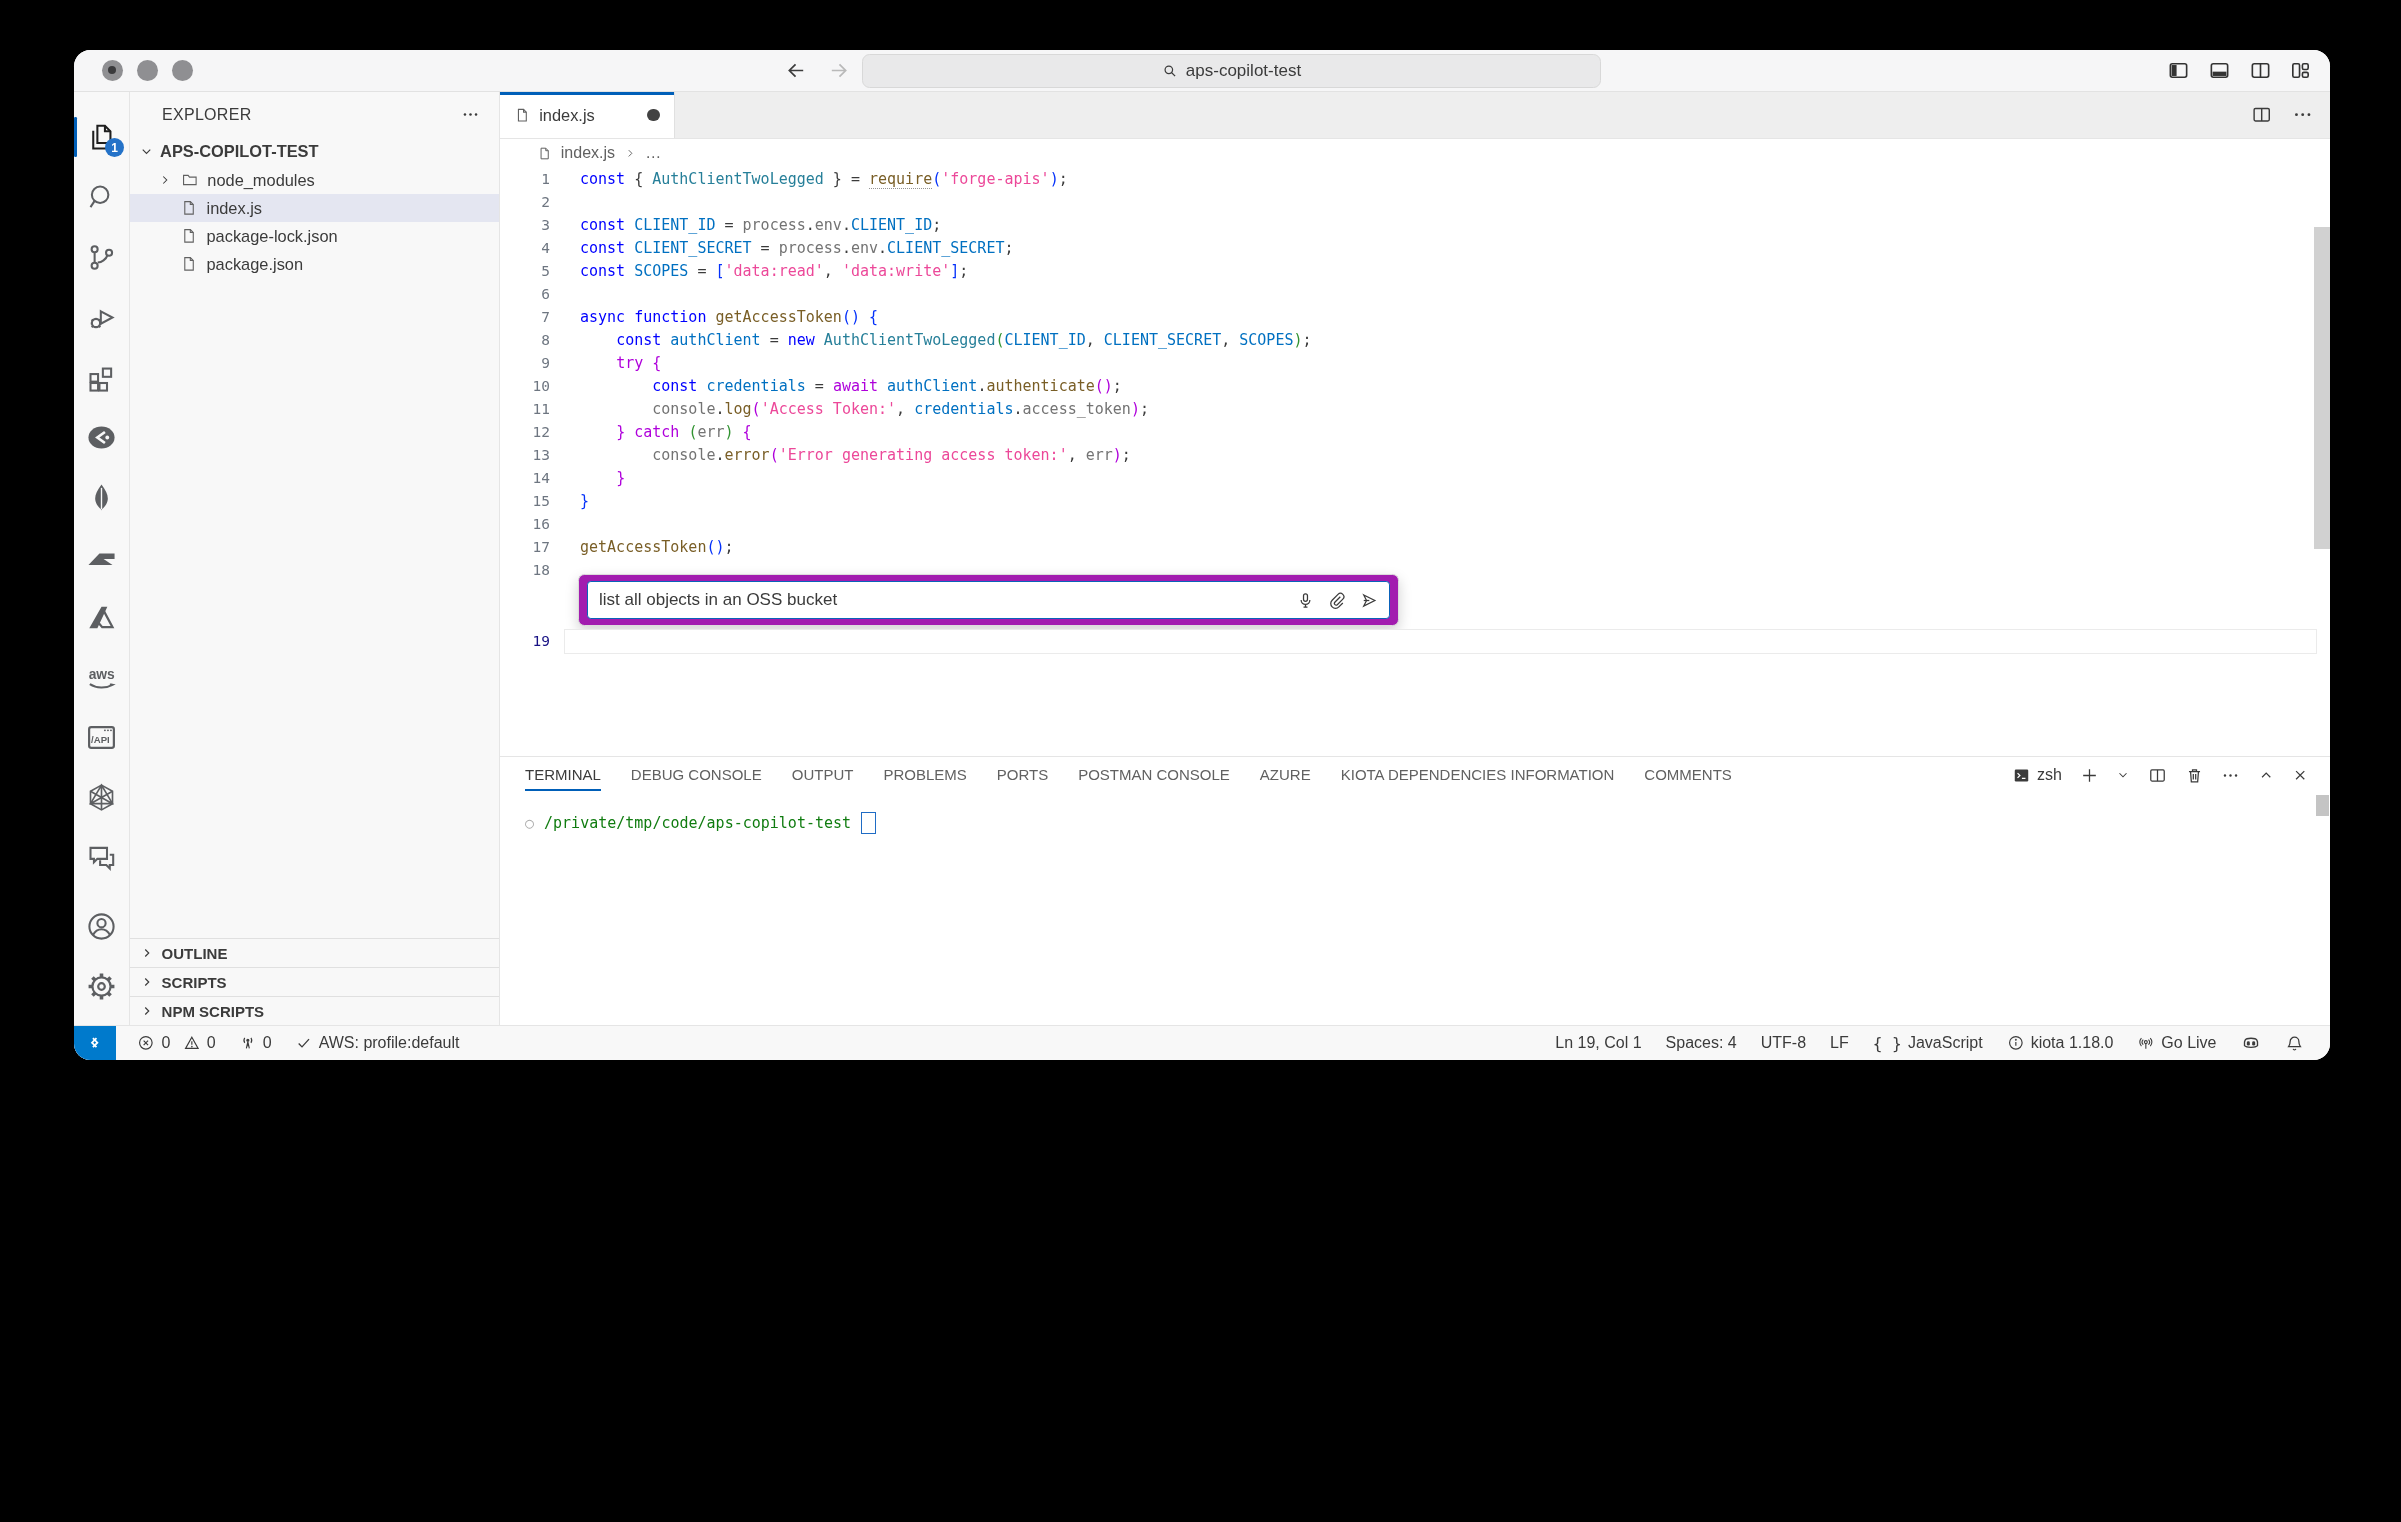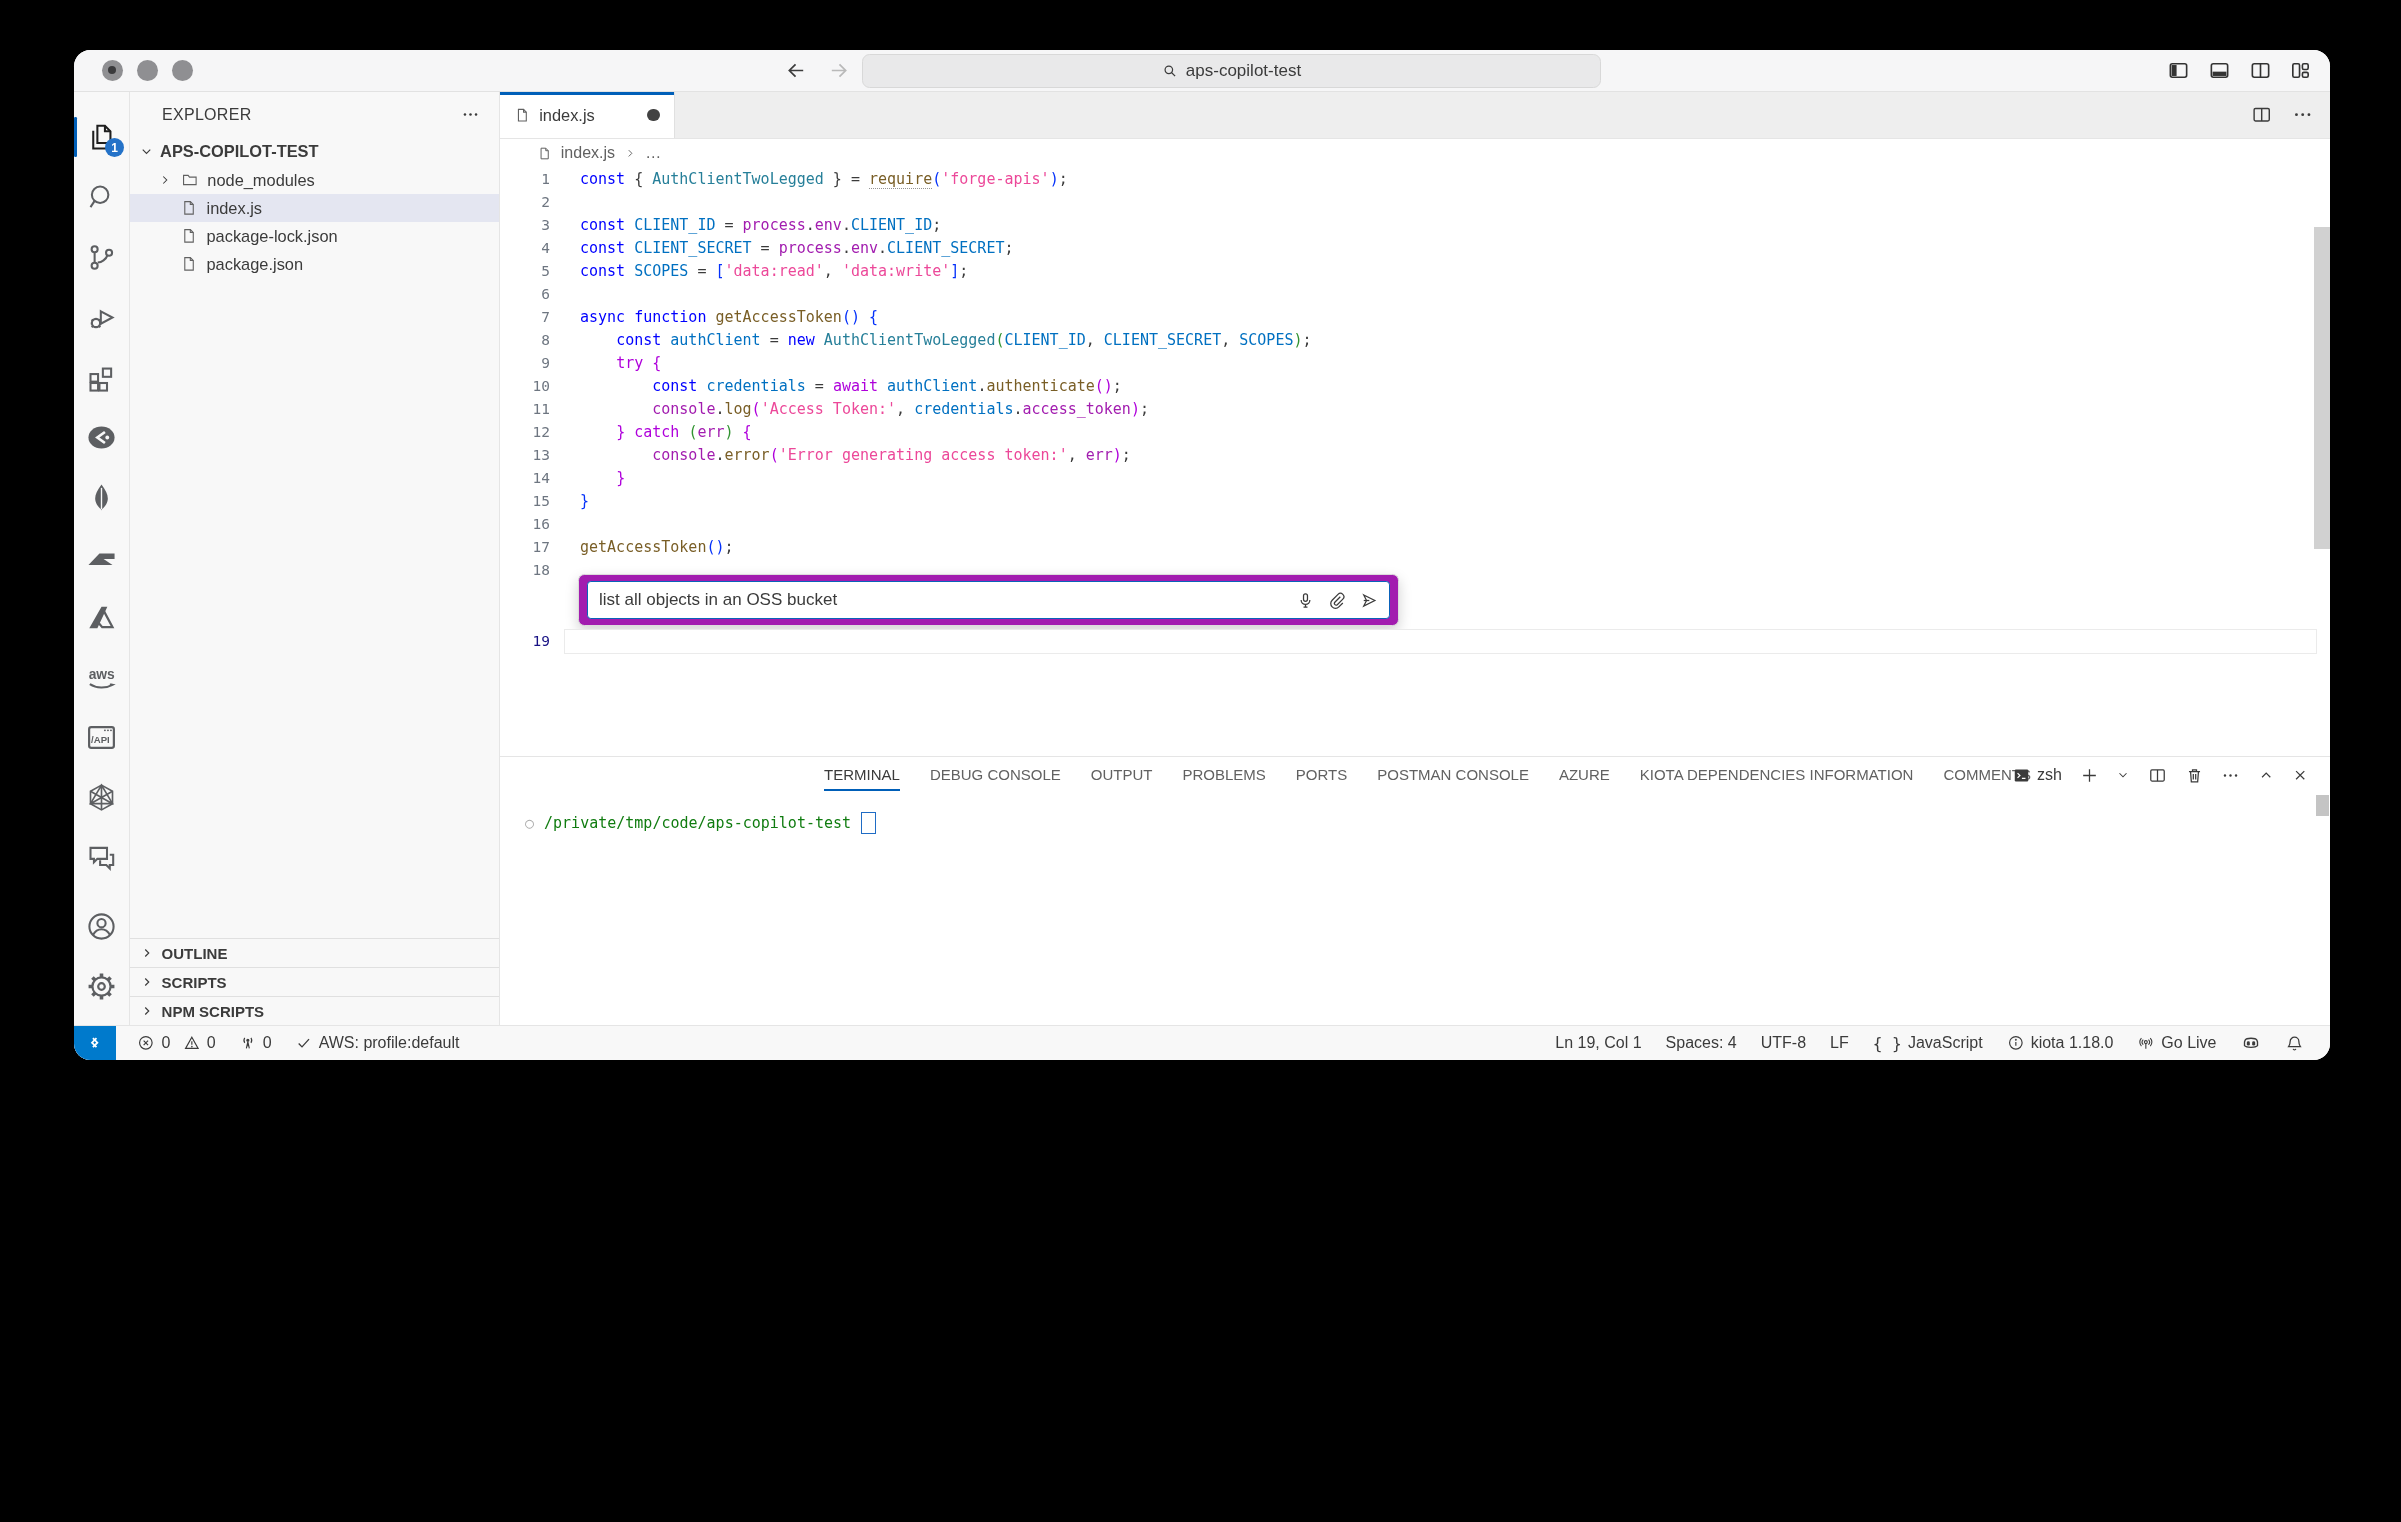--- a/index.html
+++ b/index.html
@@ -51,36 +51,36 @@
     gap:8.8px;padding:0 14px;font-size:16.4px;color:#3b3b3b;flex:none;}
   .tab::before{content:"";position:absolute;left:0;right:0;top:0;height:2.5px;background:#005fb8;}
   .dirty-dot{width:12.6px;height:12.6px;border-radius:50%;background:#424242;margin-left:auto;}
   .tab-actions{position:absolute;right:16.4px;top:0;bottom:0;display:flex;align-items:center;gap:20px;color:#3b3b3b;}
   .breadcrumbs{height:28px;display:flex;align-items:center;gap:8.8px;padding-left:37px;font-size:16px;color:#616161;flex:none;background:#fff;}
   .code-area{flex:1;position:relative;overflow:hidden;font-family:"DejaVu Sans Mono",monospace;font-size:15px;color:#3b3b3b;background:#fff;}
   .code-line{height:23px;display:flex;align-items:center;}
   .ln{width:50px;text-align:right;color:#6e7681;font-size:14.5px;flex:none;}
   .lt{padding-left:30px;white-space:pre;}
   .tok-kw{color:#0000ff}.tok-ctl{color:#af00db}.tok-cls{color:#267f99}.tok-var{color:#0070c1}
-  .tok-prop{color:#a21caf}.tok-fn{color:#795e26}.tok-str{color:#ec4899}
+  .tok-prop{color:#737373}.tok-fn{color:#795e26}.tok-str{color:#ec4899}
   .tok-b1{color:#0431fa}.tok-b2{color:#af00db}.tok-b3{color:#319331}
   .tok-fnu{color:#795e26;border-bottom:1.9px dotted #949494;}
   .chat-widget{position:absolute;left:78px;top:407px;width:819px;height:50px;background:#a21caf;
     border:0.6px solid #dcdcdc;border-radius:6.3px;box-shadow:0 5px 12.6px rgba(0,0,0,.18);}
   .chat-input{position:absolute;left:7.6px;right:7.6px;top:5.7px;bottom:5.7px;background:#fff;border:1.9px solid #0a62ba;
     border-radius:3.8px;display:flex;align-items:center;padding:0 11.4px;}
   .chat-input input{border:none;outline:none;flex:1;font-family:"Liberation Sans",sans-serif;font-size:17px;color:#3b3b3b;background:transparent;padding:0;}
   .chat-icons{display:flex;align-items:center;gap:12.6px;color:#3b3b3b;margin-left:auto;}
   .current-line{position:absolute;left:64px;right:12.6px;top:462px;height:23px;background:#fff;border:1.3px solid #ebebeb;}
   .current-ln{position:absolute;left:0;top:462px;width:50px;height:23px;display:flex;align-items:center;justify-content:flex-end;
     color:#171184;font-size:14.5px;}
   .ed-scrollbar{position:absolute;right:0;top:60px;width:16.4px;height:322px;background:#c9c9c9;opacity:.85;}
   
   .panel{height:268px;border-top:0.6px solid #e5e5e5;flex:none;position:relative;background:#fff;}
-  .panel-tabs{height:36px;display:flex;align-items:flex-start;gap:30px;padding:8.8px 0 0 25px;font-size:15px;color:#616161;justify-content:center;}
+  .panel-tabs{height:36px;display:flex;align-items:flex-start;gap:30px;padding:8.8px 0 0 25px;font-size:15px;color:#616161;}
   .ptab{padding-bottom:6.3px;white-space:nowrap;}
   .ptab.active{color:#3b3b3b;border-bottom:2.5px solid #005fb8;}
   .panel-actions{position:absolute;right:21.4px;top:0;height:36px;display:flex;align-items:center;gap:17.7px;color:#3b3b3b;font-size:16px;}
   .shell-group{display:flex;align-items:center;gap:6.3px;}
   .terminal-body{padding:10px 0 0 25px;font-family:"DejaVu Sans Mono",monospace;font-size:15px;display:flex;align-items:center;gap:10px;}
   .t-circle{color:#ababab;}
   .t-path{color:#107c10;}
   .t-cursor{width:12.6px;height:20px;border:1.9px solid #1f6cc5;display:inline-block;}
   .panel-scrollbar{position:absolute;right:1.3px;top:38px;width:12.6px;height:21.4px;background:#c4c4c4;}
   

